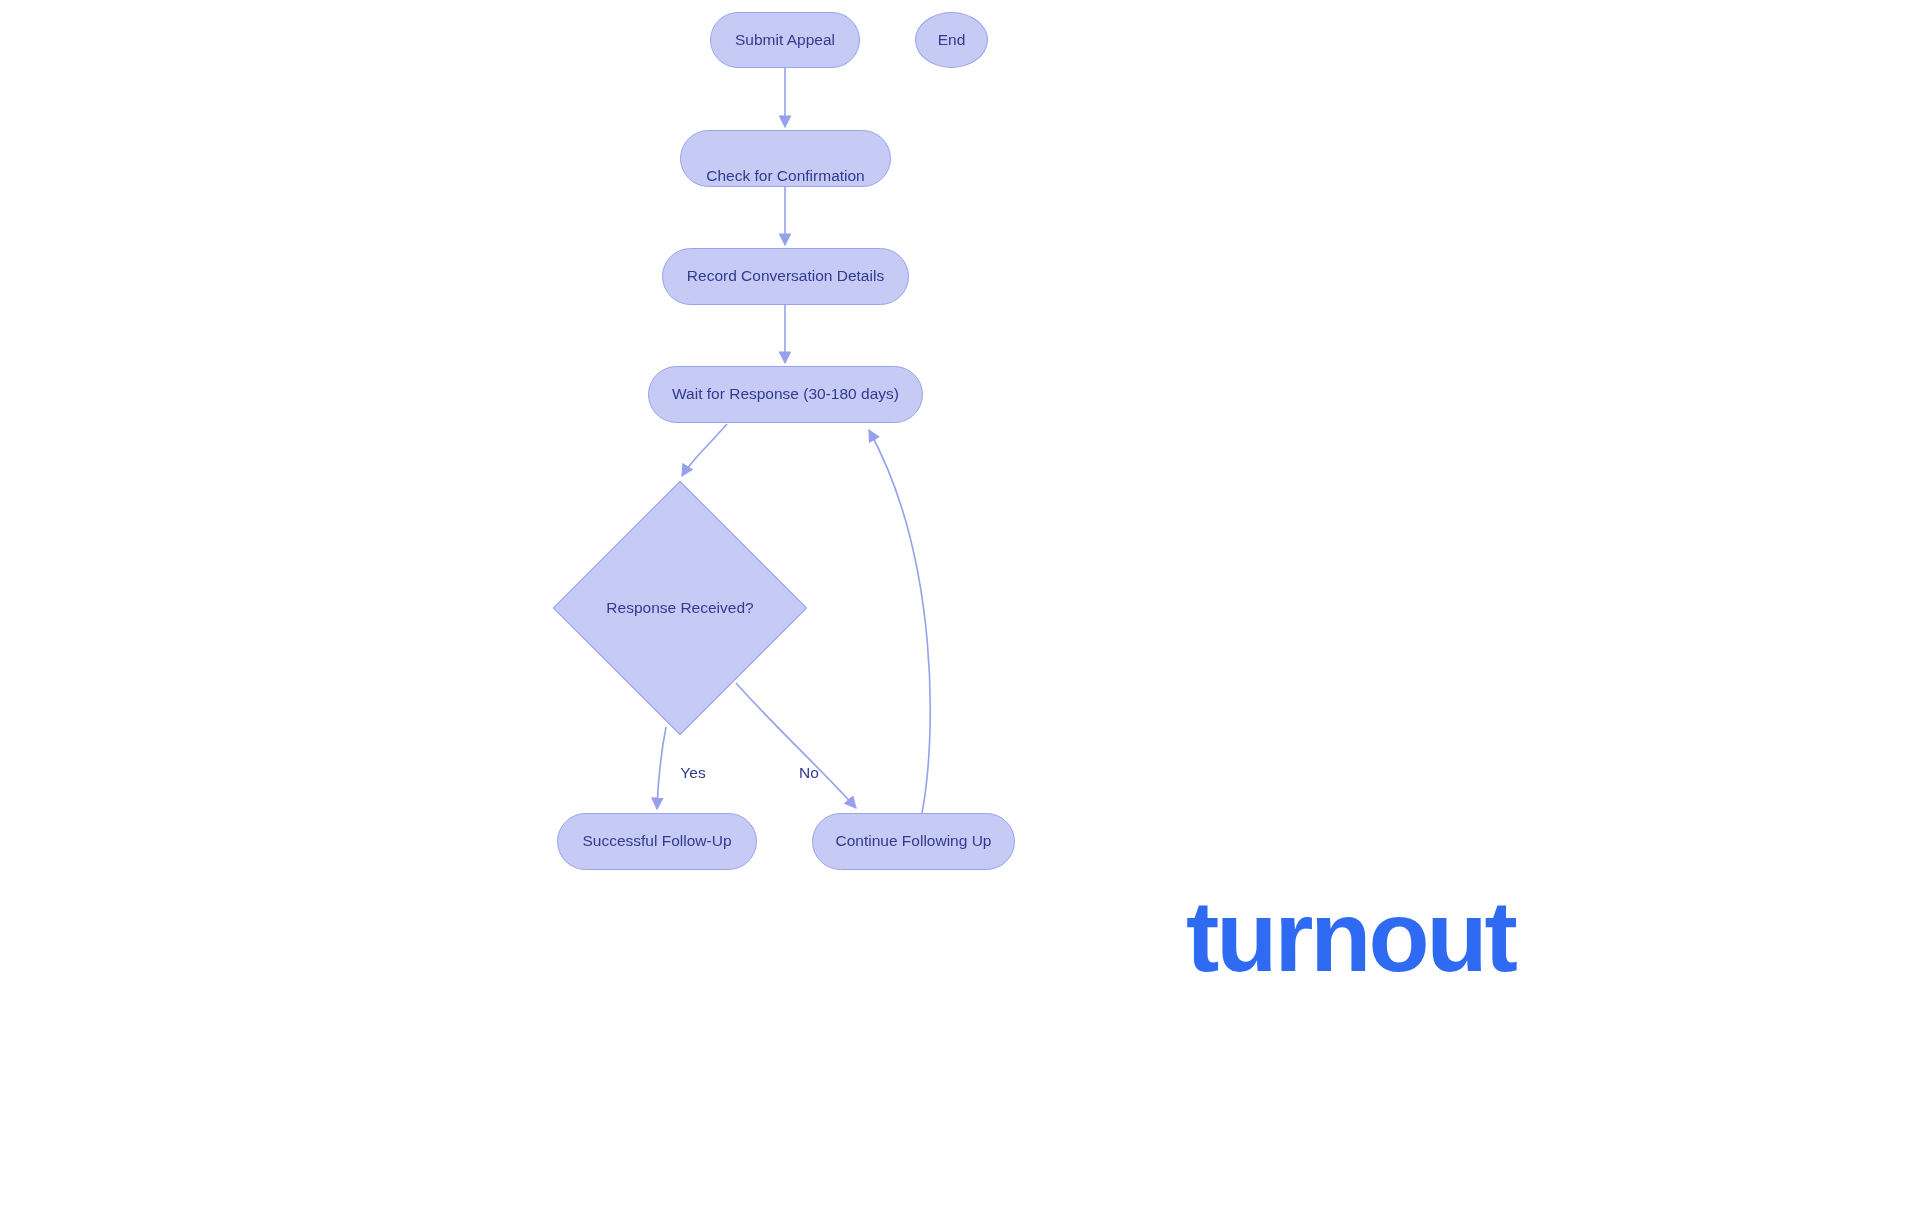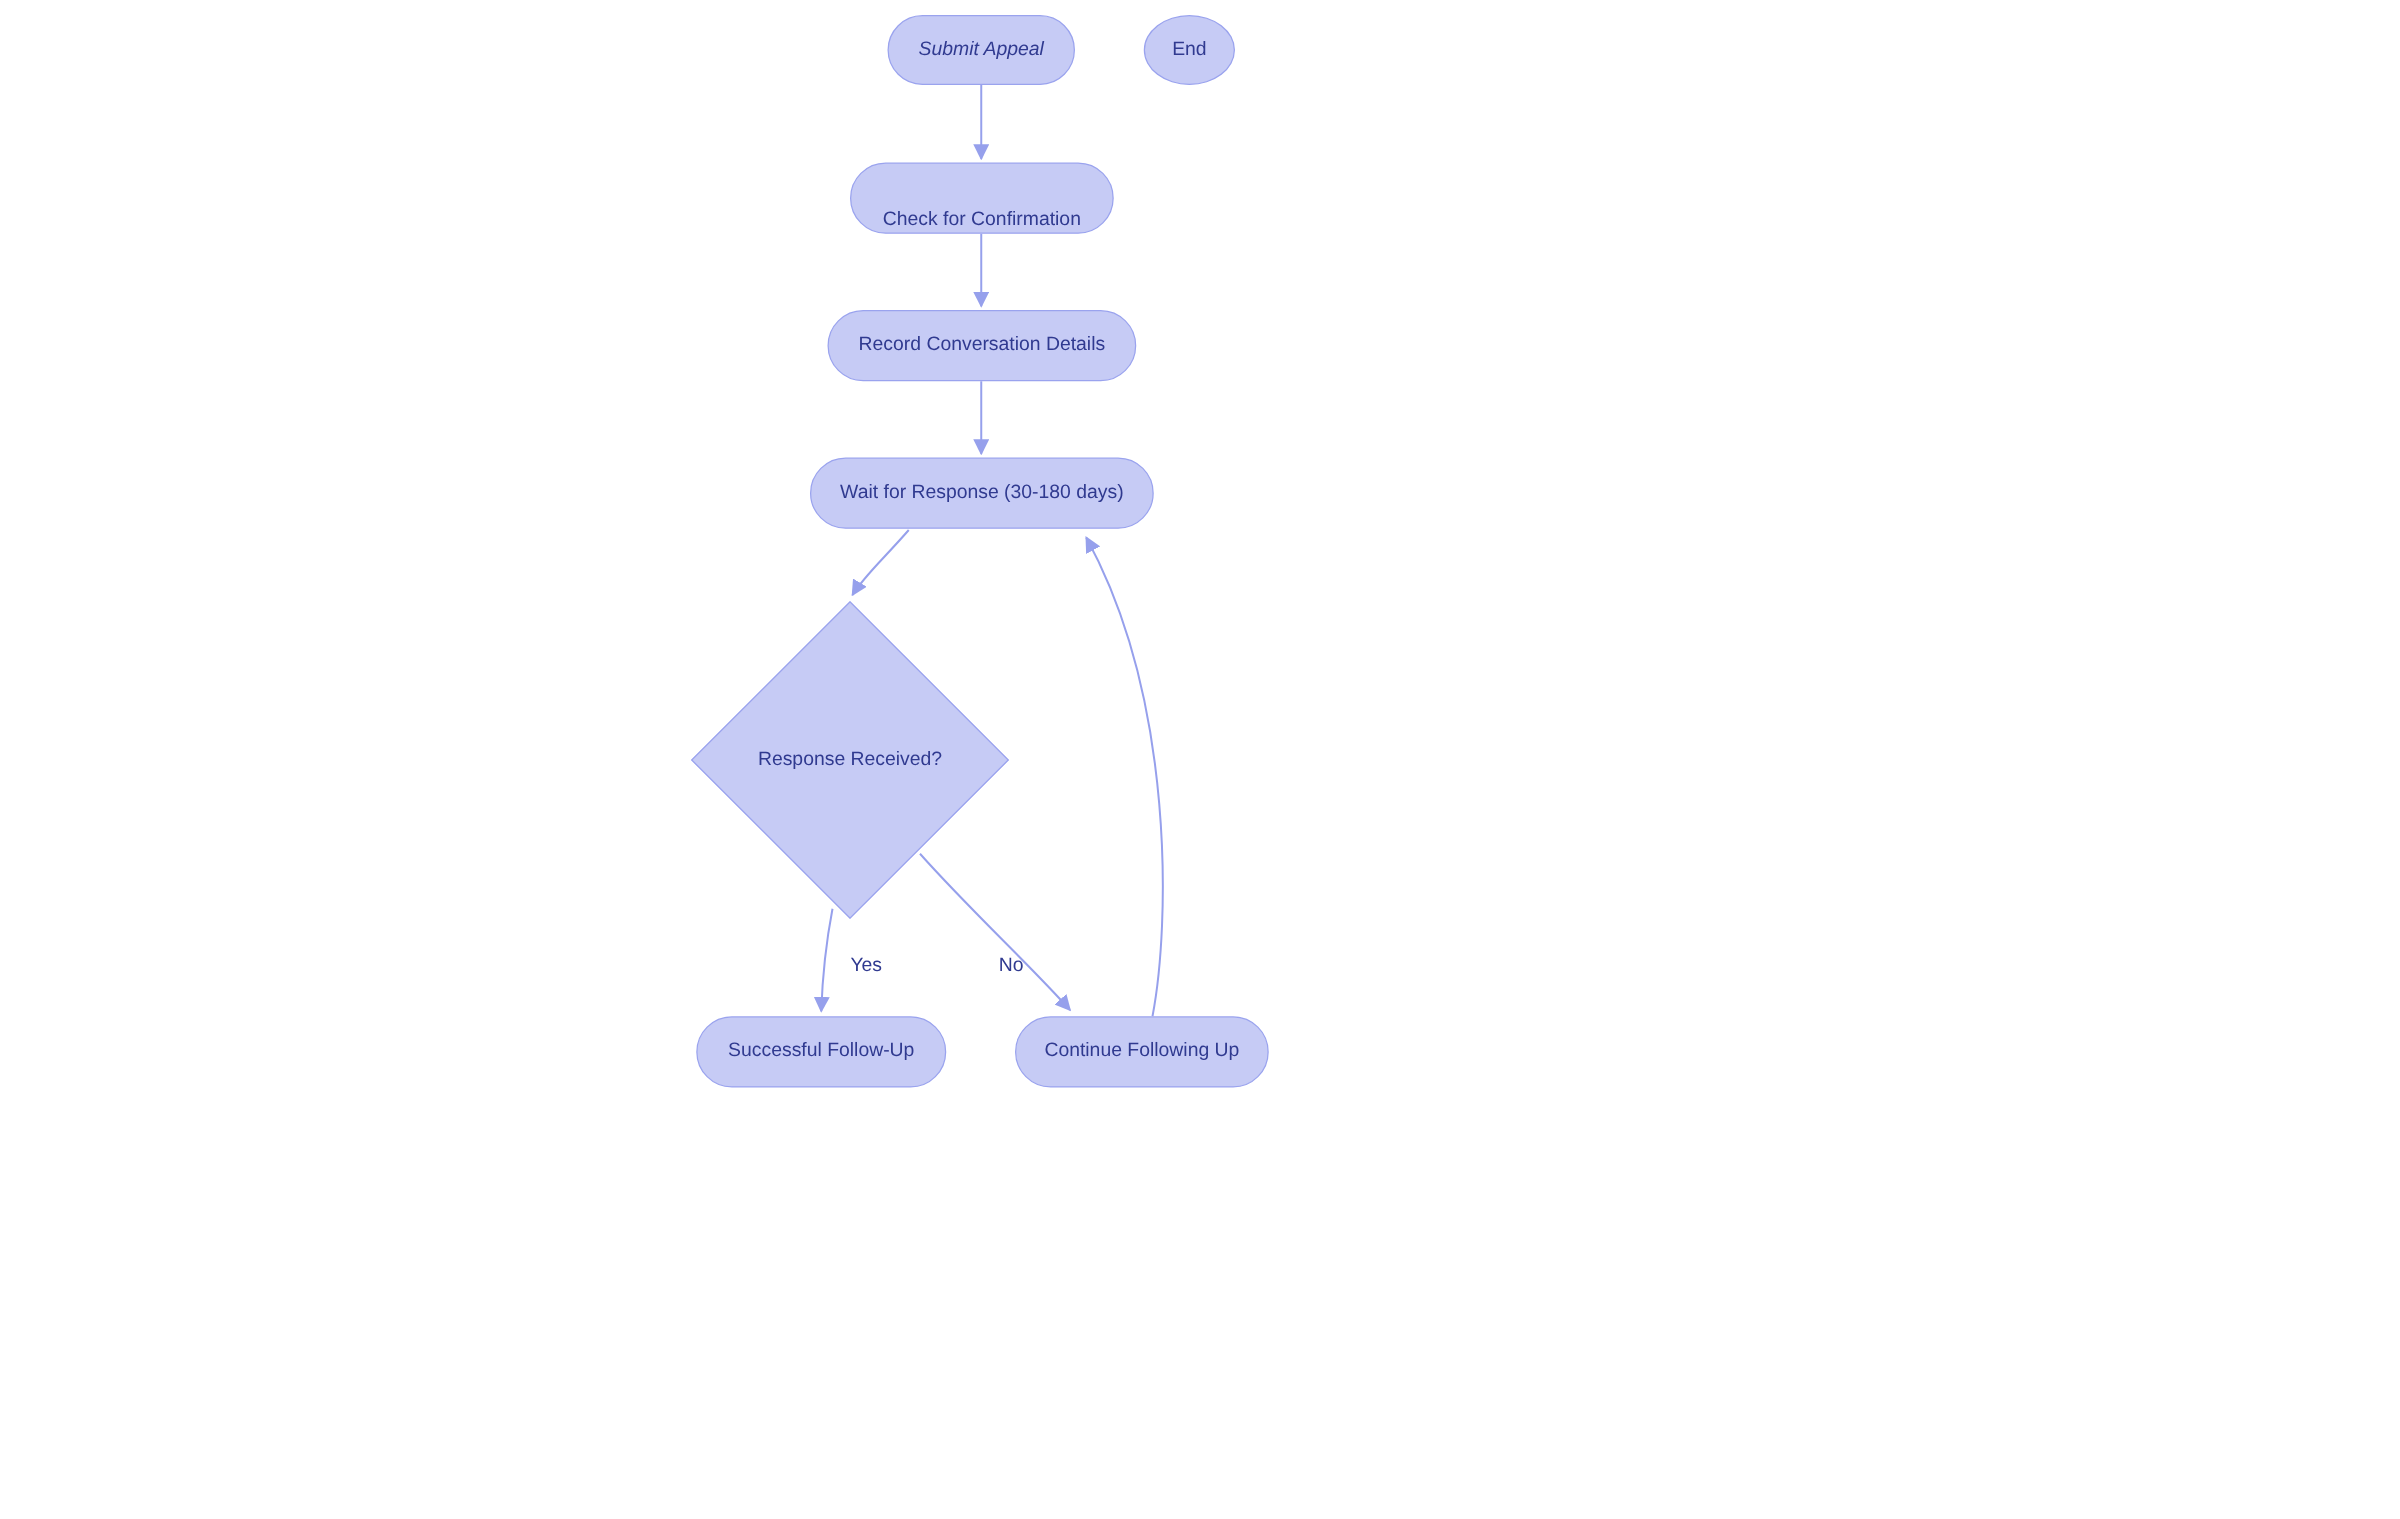--- a/index.html
+++ b/index.html
@@ -99,21 +99,21 @@
     </defs>
     <path class="edge-path" d="M785,68 L785,127" marker-end="url(#arrow)"></path>
     <path class="edge-path" d="M785,187 L785,245" marker-end="url(#arrow)"></path>
     <path class="edge-path" d="M785,305 L785,363" marker-end="url(#arrow)"></path>
     <path class="edge-path" d="M727,424 C707,447 691,461 682,476" marker-end="url(#arrow)"></path>
     <path class="edge-path" d="M666,727 C661,753 658,780 657,809" marker-end="url(#arrow)"></path>
     <path class="edge-path" d="M736,683 C776,728 824,772 856,808" marker-end="url(#arrow)"></path>
     <path class="edge-path" d="M922,813 C936,740 940,560 869,430" marker-end="url(#arrow)"></path>
   </svg>
 
-  <div class="node pill" style="left:710px; top:12px; width:150px; height:56px;font-style:italic;">
+  <div class="node pill" style="left:710px; top:12px; width:150px; height:56px;">
     <span>Submit Appeal</span>
   </div>
 
   <div class="node ellipse" style="left:915px; top:12px; width:73px; height:56px;">
     <span>End</span>
   </div>
 
   <div class="node pill" style="left:680px; top:130px; width:211px; height:57px;align-items:flex-end;">
     <span>Check for Confirmation</span>
   </div>
@@ -135,14 +135,15 @@
     <span>Successful Follow-Up</span>
   </div>
 
   <div class="node pill" style="left:812px; top:813px; width:203px; height:57px;">
     <span>Continue Following Up</span>
   </div>
 
   <div class="edge-label yes">Yes</div>
   <div class="edge-label no">No</div>
 
+  <div class="logo">turnout</div>
 
 </div>
 
 </body></html>

